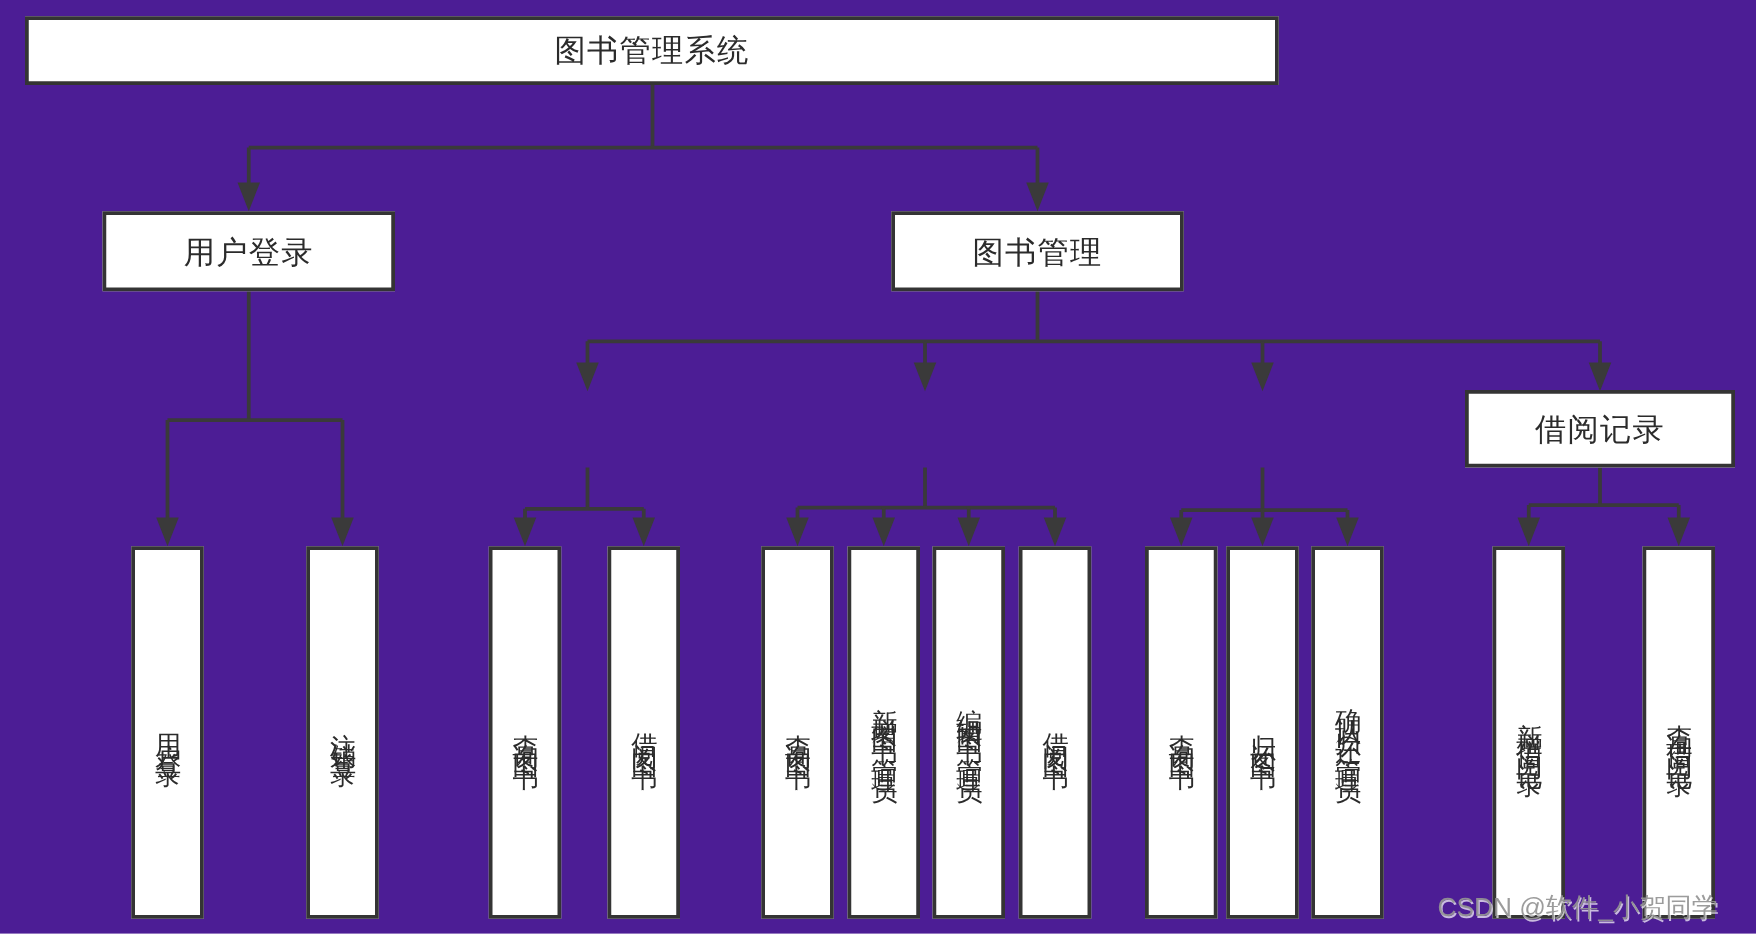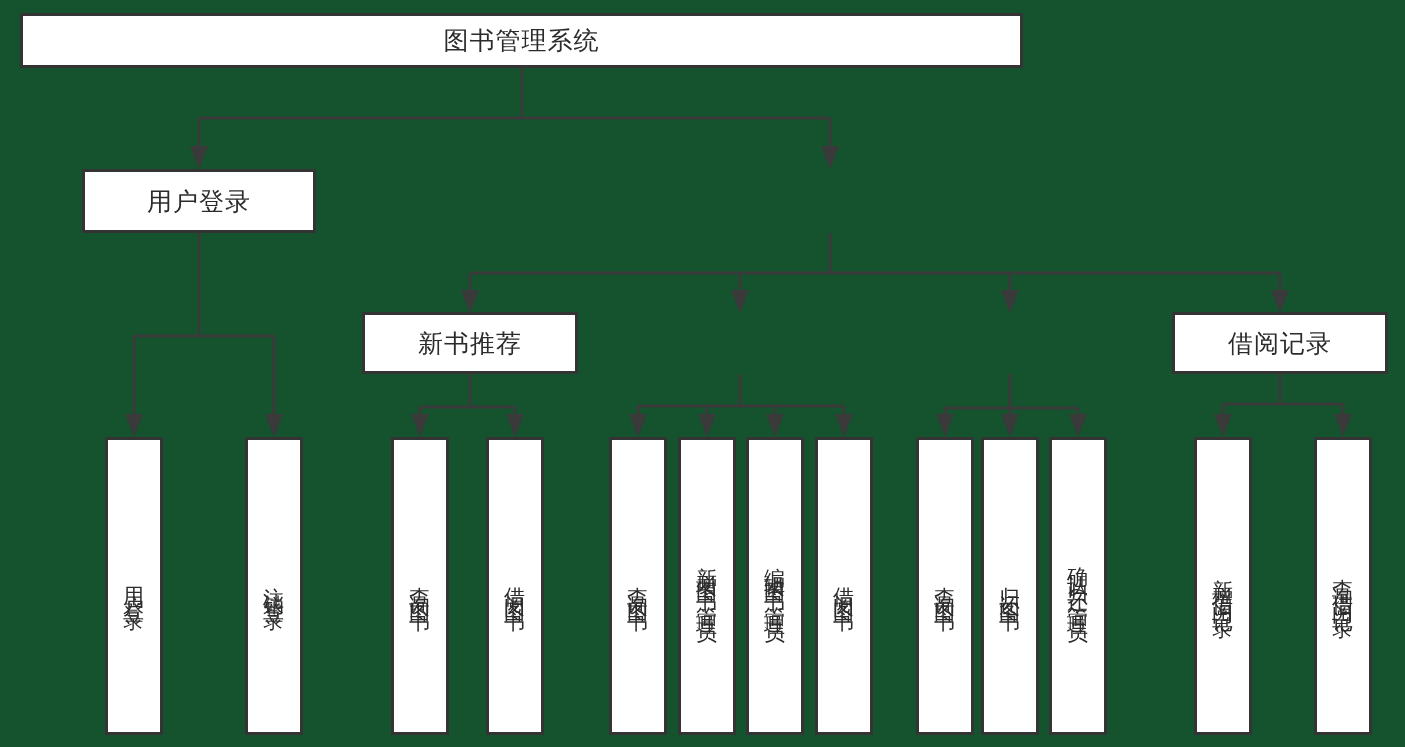--- a/index.html
+++ b/index.html
@@ -1,19 +1,19 @@
 <!DOCTYPE html>
 <html><head>
 <meta charset="utf-8">
 <style>
   html,body{margin:0;padding:0;background:#ffffff;}
   .canvas{
     position:relative;
     width:1405px;height:747px;
-    background:#14532d;
+    background:#4c1d95;
     overflow:hidden;
     font-family:"Liberation Sans", sans-serif;
   }
   .wires{position:absolute;left:0;top:0;z-index:0;pointer-events:none;}
   .node{
     position:absolute;
     box-sizing:border-box;
     background:#ffffff;
     border:3px solid #343434;
     display:flex;align-items:center;justify-content:center;
@@ -122,24 +122,24 @@
     </g>
   </svg>
 
   <div class="node" style="left:20px;top:13px;width:1003px;height:55px">
     <span class="lbl">图书管理系统</span>
   </div>
 
   <div class="node" style="left:82px;top:169px;width:234px;height:64px">
     <span class="lbl">用户登录</span>
   </div>
+  <div class="node" style="left:713px;top:169px;width:234px;height:64px">
+    <span class="lbl">图书管理</span>
+  </div>
 
-  <div class="node" style="left:362px;top:312px;width:216px;height:62px">
-    <span class="lbl">新书推荐</span>
-  </div>
   <div class="node" style="left:1172px;top:312px;width:216px;height:62px">
     <span class="lbl">借阅记录</span>
   </div>
 
   <div class="leaf" style="left:105px;top:437px;width:58px;height:298px">
     <span class="vlbl">用户登录</span>
   </div>
   <div class="leaf" style="left:245px;top:437px;width:58px;height:298px">
     <span class="vlbl">注销登录</span>
   </div>
@@ -174,13 +174,14 @@
     <span class="vlbl">确认归还（管理员）</span>
   </div>
 
   <div class="leaf" style="left:1194px;top:437px;width:58px;height:298px">
     <span class="vlbl">新增借阅记录</span>
   </div>
   <div class="leaf" style="left:1314px;top:437px;width:58px;height:298px">
     <span class="vlbl">查询借阅记录</span>
   </div>
 
+  <div class="watermark">CSDN @软件_小贺同学</div>
 </div>
 
 </body></html>

